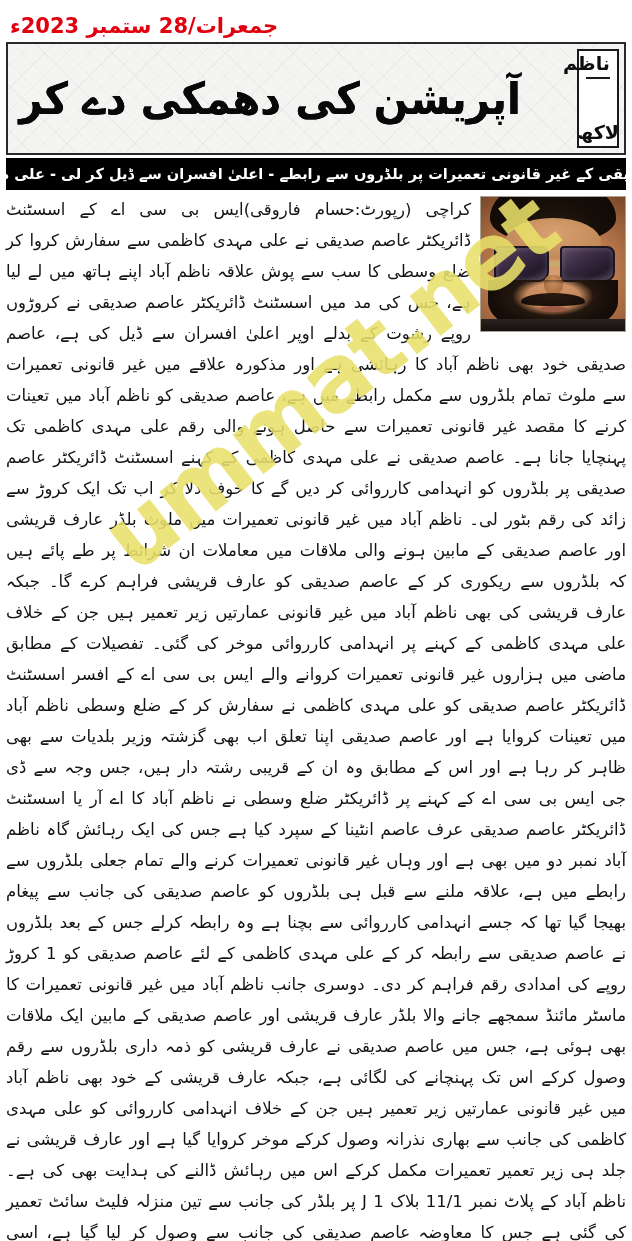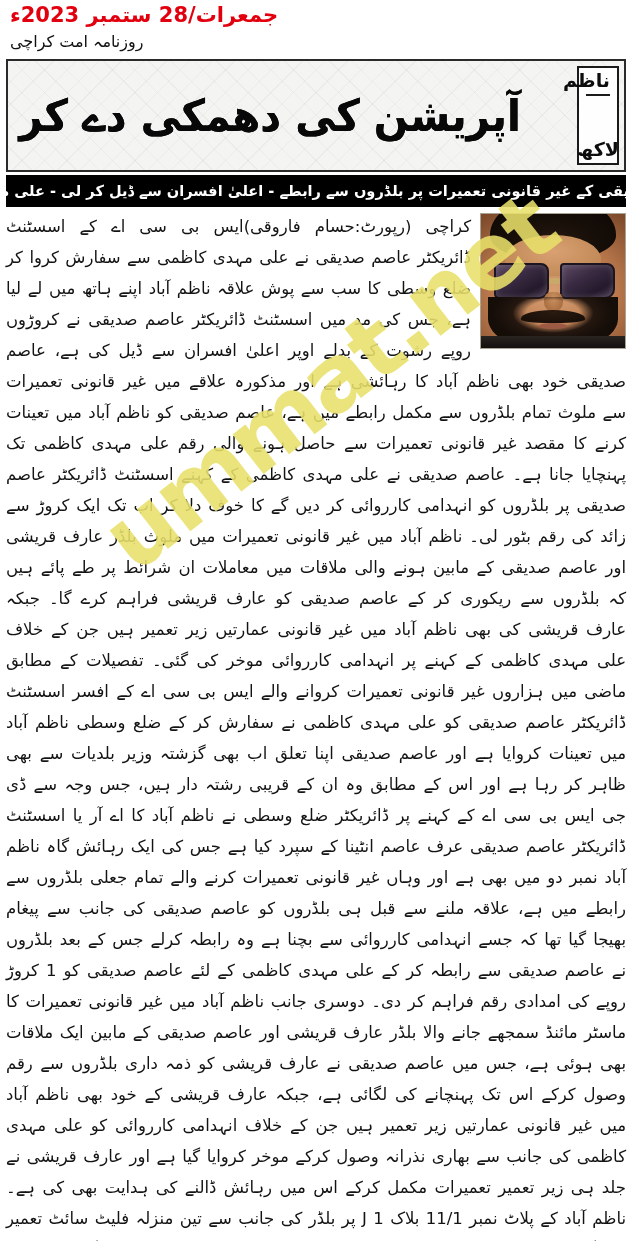--- a/index.html
+++ b/index.html
@@ -15,21 +15,21 @@
     overflow: hidden;
     font-family: "DejaVu Sans", "Liberation Sans", sans-serif;
     color: #111111;
   }
 
   .clipping {
     position: relative;
     width: 632px;
     height: 1241px;
     box-sizing: border-box;
-    padding: 0 6px;
+    padding: 11px 6px;
     background: #fff;
   }
 
   
   .masthead {
     padding-top: 2px;
     text-align: left;
     direction: rtl;
   }
   .pub-date {
@@ -258,21 +258,20 @@
     direction: ltr;
   }
 </style>
 </head>
 <body>
 
 <div class="clipping">
 
   <div class="masthead">
     <div class="pub-date">جمعرات/28 ستمبر 2023ء</div>
-    <div class="paper-name">روزنامہ امت کراچی</div>
   </div>
 
   <div class="headline-band">
     <div class="kicker-box">
       <div class="kicker-line top">ناظم</div>
       <div class="kicker-line">لاکھ</div>
     </div>
     <div class="headline-text">آپریشن کی دھمکی دے کر بلڈنگ افسر نے 1 کروڑ بٹورلیے</div>
   </div>
 

